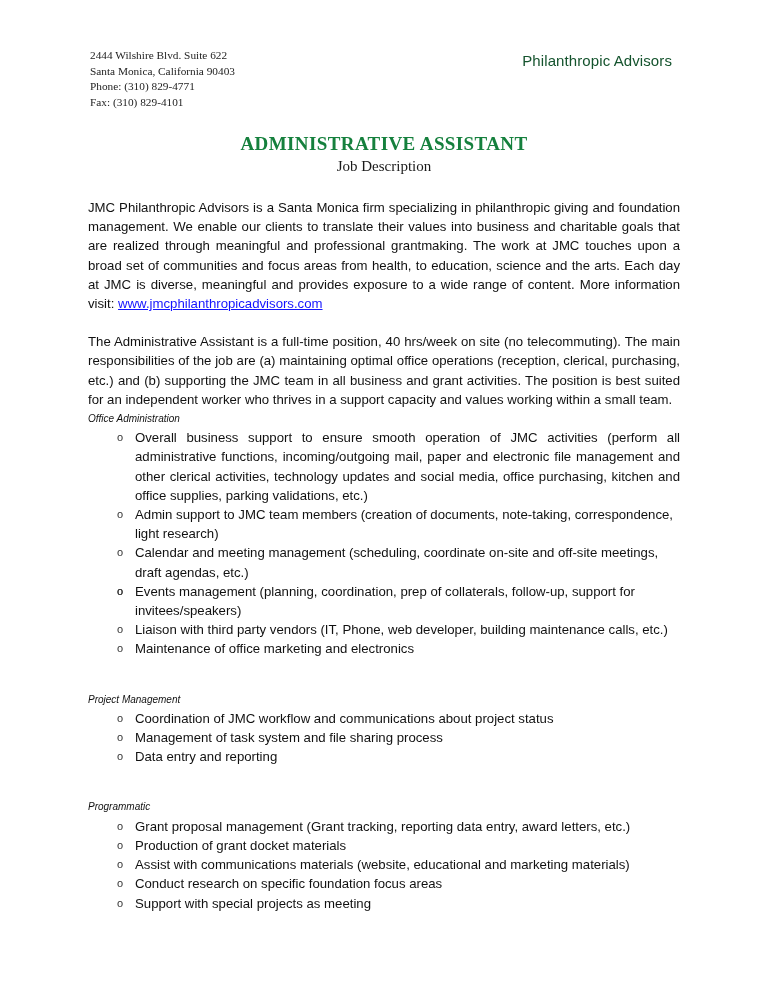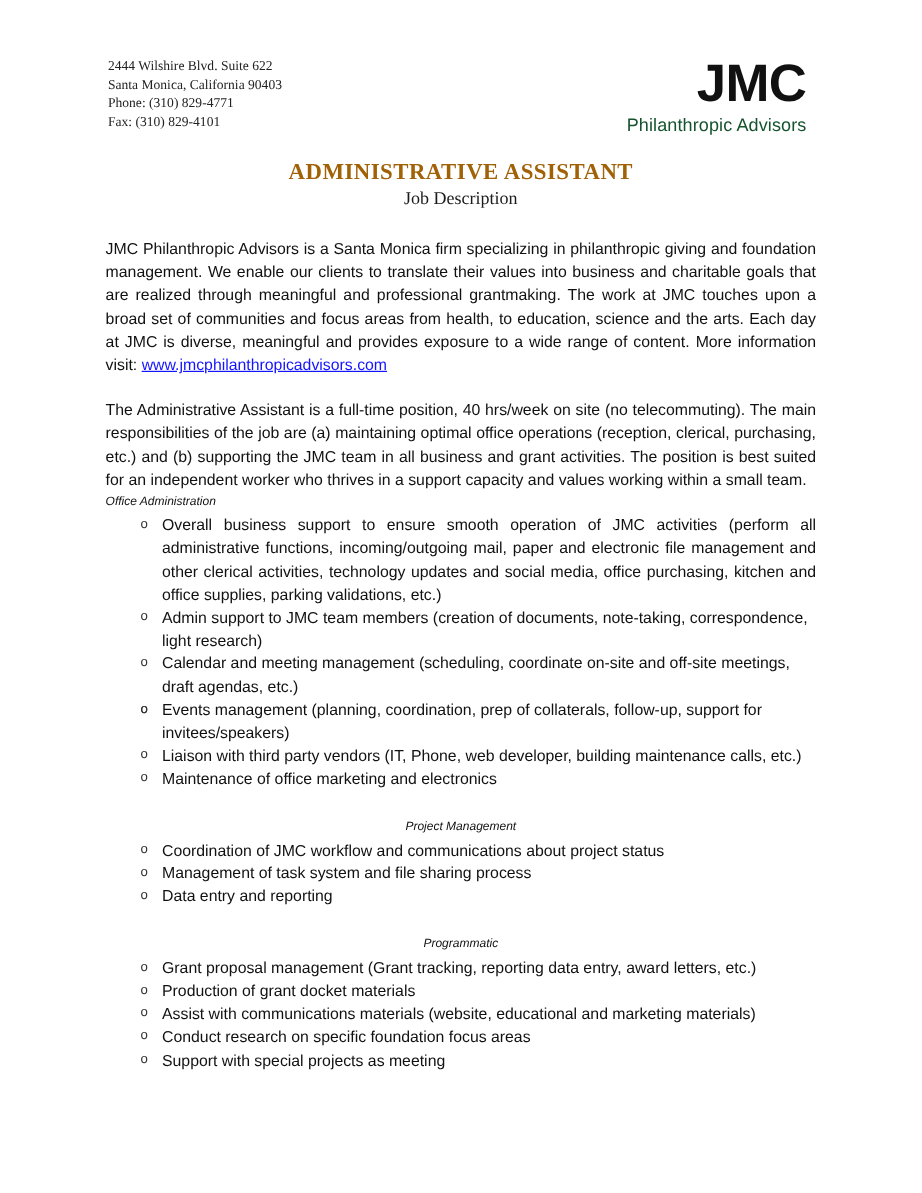--- a/index.html
+++ b/index.html
@@ -75,21 +75,21 @@
     position: absolute;
     left: 0;
     top: 132px;
     width: 768px;
     text-align: center;
   }
   .doc-title {
     font-family: "Liberation Serif", "DejaVu Serif", serif;
     font-size: 19px;
     font-weight: bold;
-    color: #a16207;
+    color: #15803d;
     letter-spacing: 0.4px;
     line-height: 23px;
     display: block;
   }
   .doc-subtitle {
     font-family: "Liberation Serif", "DejaVu Serif", serif;
     font-size: 15px;
     font-weight: normal;
     color: #1a1a1a;
     line-height: 20px;
@@ -127,22 +127,21 @@
     margin: 20px 0 0 0;
   }
   .subsection-heading {
     font-size: 10px;
     font-style: italic;
     line-height: 19.2px;
     color: #111111;
     margin: 0;
   }
   .subsection-heading.spaced {
-    margin-top: 21px;
-    text-align: center;
+    margin-top: 31px;
   }
 
   ul.bullets {
     list-style: none;
     margin: 0;
     padding: 0;
   }
   ul.bullets li {
     position: relative;
     padding-left: 47px;
@@ -169,21 +168,20 @@
 <div class="page">
 
   <div class="letterhead">
     <div class="address-block">
       <span class="address-line">2444 Wilshire Blvd. Suite 622</span>
       <span class="address-line">Santa Monica, California 90403</span>
       <span class="address-line">Phone: (310) 829-4771</span>
       <span class="address-line">Fax: (310) 829-4101</span>
     </div>
     <div class="logo-block">
-      <span class="logo-mark">JMC</span>
       <span class="logo-tagline">Philanthropic Advisors</span>
     </div>
   </div>
 
   <div class="title-block">
     <span class="doc-title">ADMINISTRATIVE ASSISTANT</span>
     <span class="doc-subtitle">Job Description</span>
   </div>
 
   <div class="body-content">

